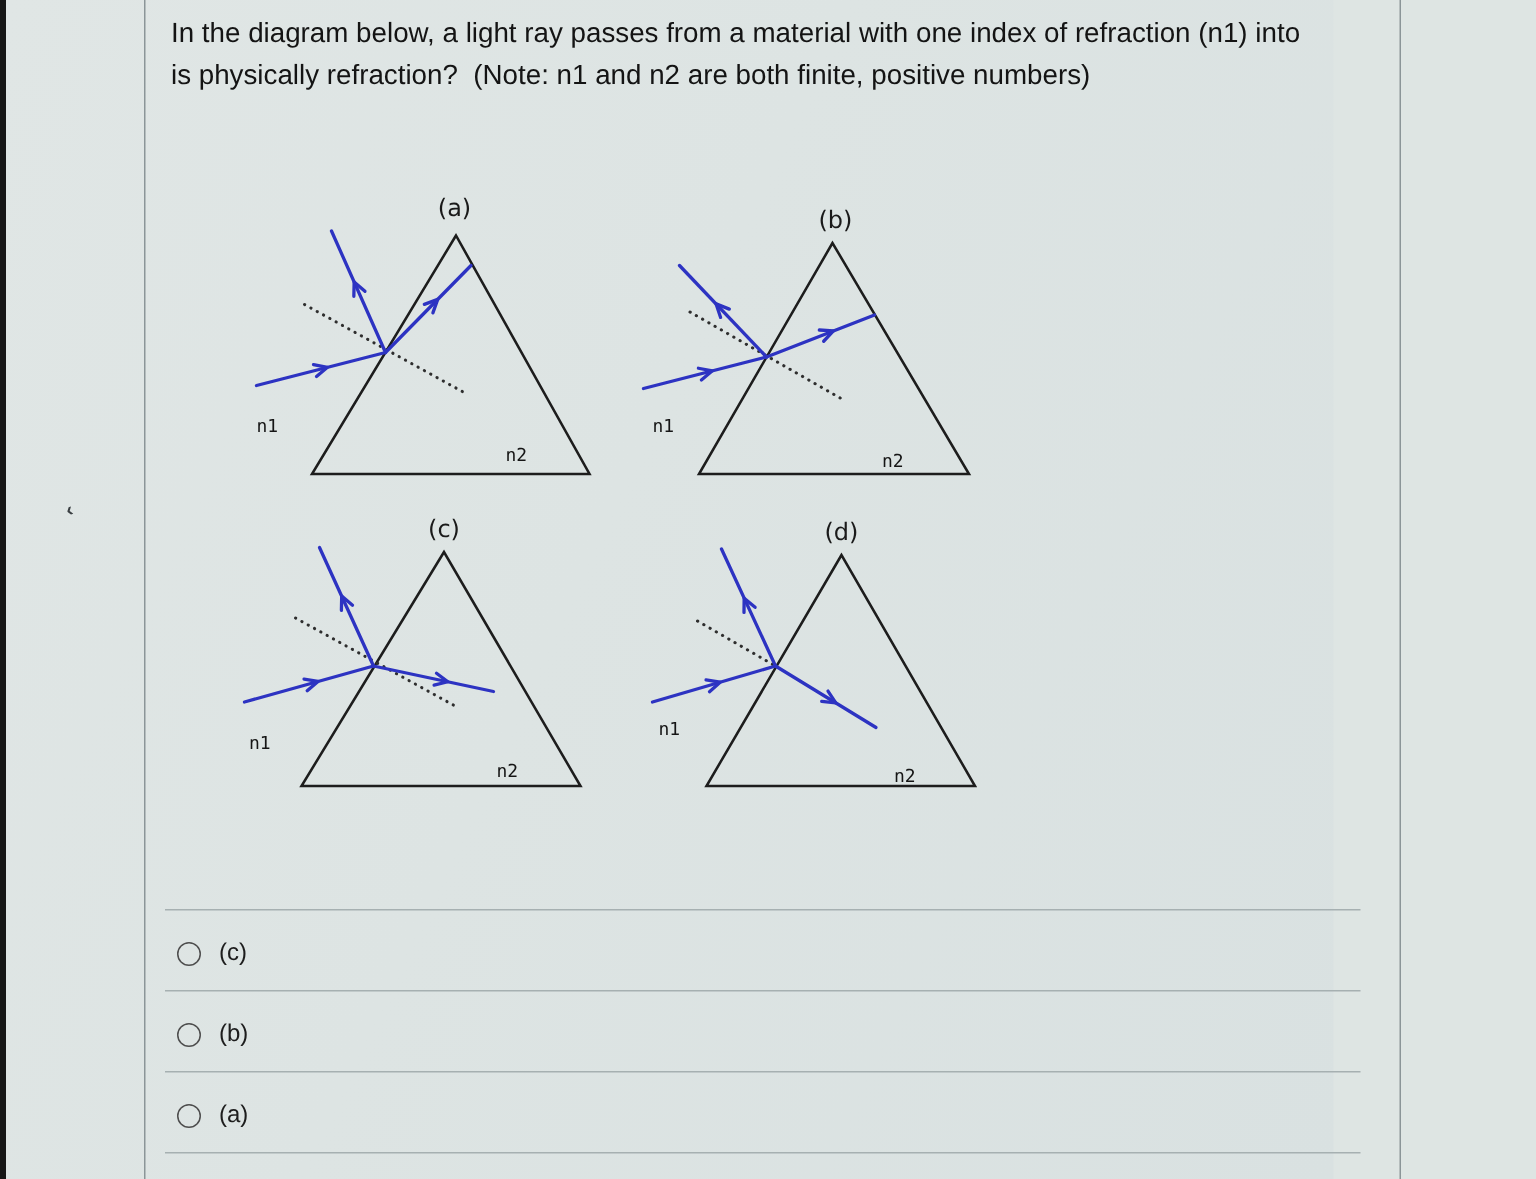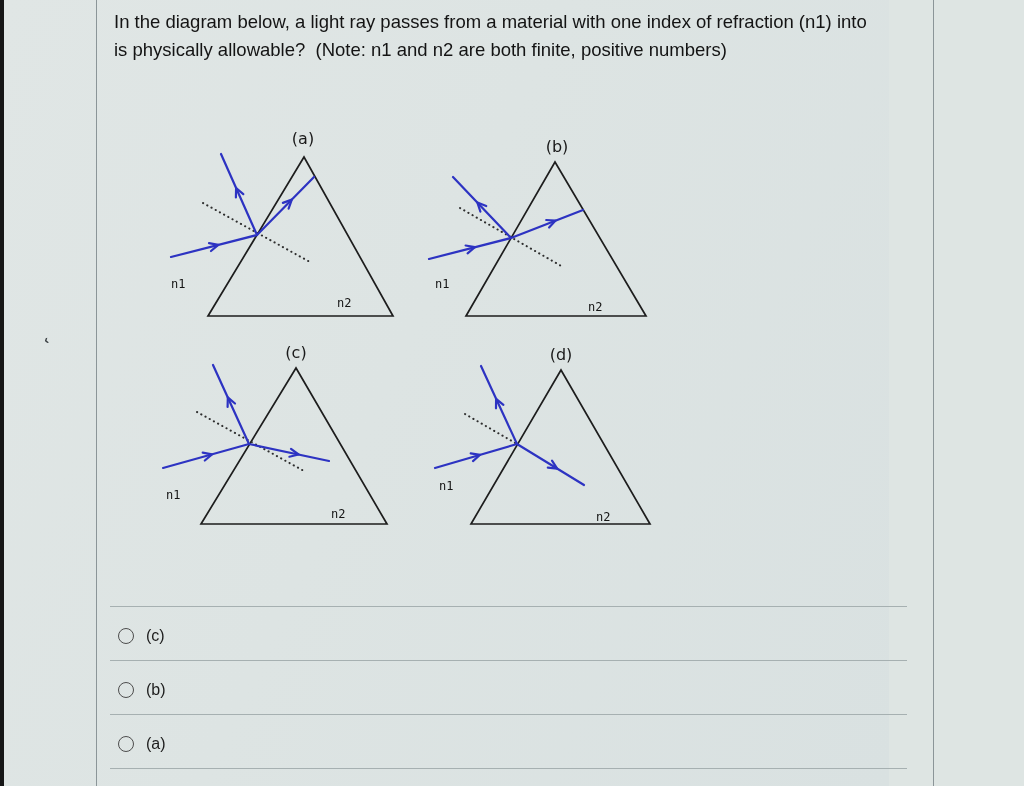--- a/index.html
+++ b/index.html
@@ -59,21 +59,21 @@
 </head>
 <body>
 
 <div class="page">
   <div class="leftbar"></div>
   <div class="vline" style="left:96px"></div>
   <div class="vline" style="left:933px"></div>
 
   <div class="question">
     <div class="qline">In the diagram below, a light ray passes from a material with one index of refraction (n1) into</div>
-    <div class="qline">is physically allowable?  (Note: n1 and n2 are both finite, positive numbers)</div>
+    <div class="qline">is physically refraction?  (Note: n1 and n2 are both finite, positive numbers)</div>
   </div>
 
   <span class="stray">‹</span>
 
   <svg class="diagram" viewBox="160 128 240 197" style="left: 160px; top: 128px; width: 240px; height: 197px;">
       <polygon points="304,157 208,316 393,316" class="tri"></polygon>
       <line x1="203" y1="203" x2="310" y2="262" class="normal"></line>
       <line x1="171" y1="257" x2="257" y2="235" class="ray"></line>
       <path d="M211.0 251.0 L218.3 244.9 L209.0 243.1" class="arrow"></path>
       <line x1="257" y1="235" x2="221" y2="154" class="ray"></line>

